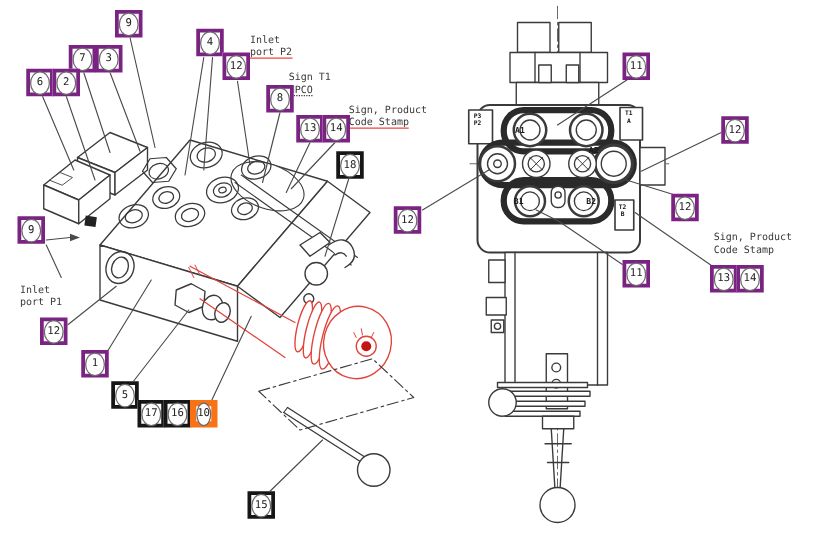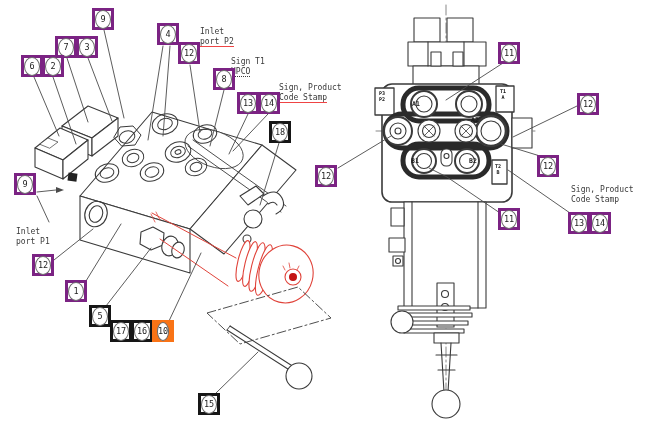--- a/index.html
+++ b/index.html
@@ -3,21 +3,21 @@
 <meta charset="utf-8">
 <style>
   html,body{margin:0;padding:0;background:#fff;}
   #canvas{position:relative;width:659px;height:434px;background:#ffffff;overflow:hidden;
           font-family:"DejaVu Sans Mono", monospace;}
   #lineart{position:absolute;left:0;top:0;z-index:1;}
   .callout{position:absolute;width:22px;height:22px;background:#fff;z-index:3;
            display:flex;align-items:center;justify-content:center;box-sizing:border-box;}
   .callout.purple{border:3px solid #7b2383;}
   .callout.black{border:3px solid #161616;}
-  .callout.magenta{border:7px solid #f97316;}
+  .callout.magenta{border:5px solid #f97316;justify-content:flex-end;}
   .co-num{width:17px;height:17px;border:1px solid #6a6a6a;border-radius:50%;background:#fff;
           display:flex;align-items:center;justify-content:center;
           font-size:8.5px;color:#222;line-height:1;}
   .dlabel{position:absolute;z-index:2;font-size:8px;line-height:9.5px;color:#3a3a3a;white-space:pre;}
   .dlabel .u{border-bottom:1px solid #ef4444;padding-bottom:0px;display:inline-block;}
   .dlabel .ud{border-bottom:1px dotted #3a3a3a;display:inline-block;}
   .portlabel{position:absolute;z-index:2;font-size:6.5px;color:#1c1c1c;font-weight:bold;line-height:1;}
   .stamp{position:absolute;z-index:2;font-size:5px;line-height:5.5px;color:#111;font-weight:bold;
          text-align:center;white-space:pre;}
 </style>

